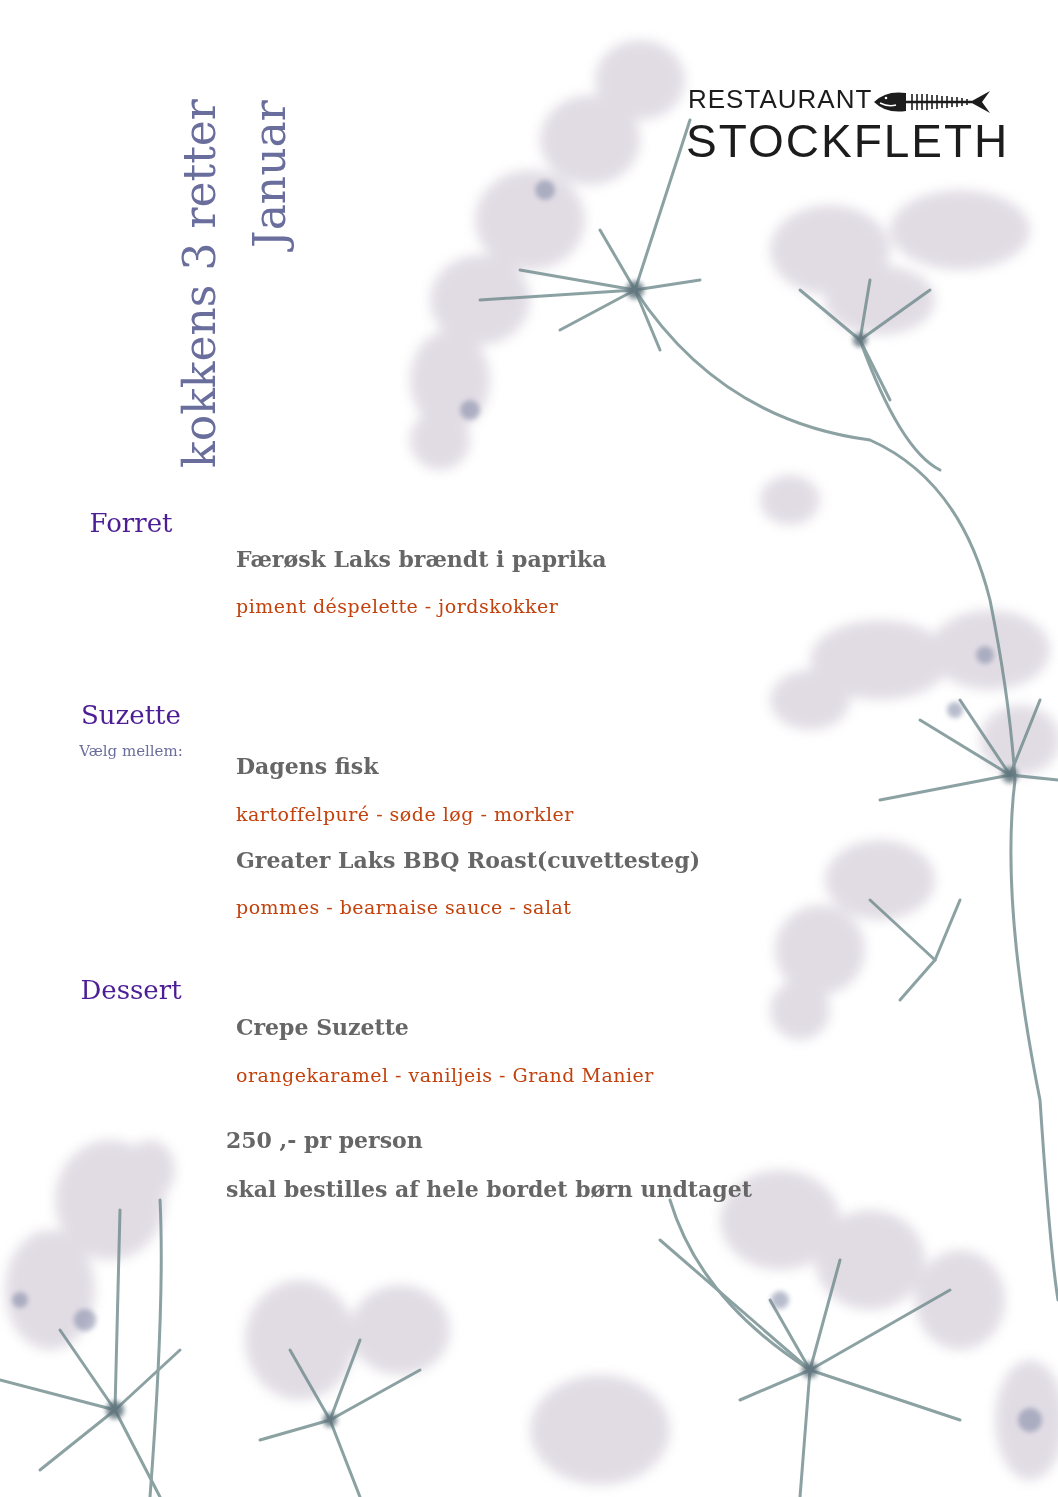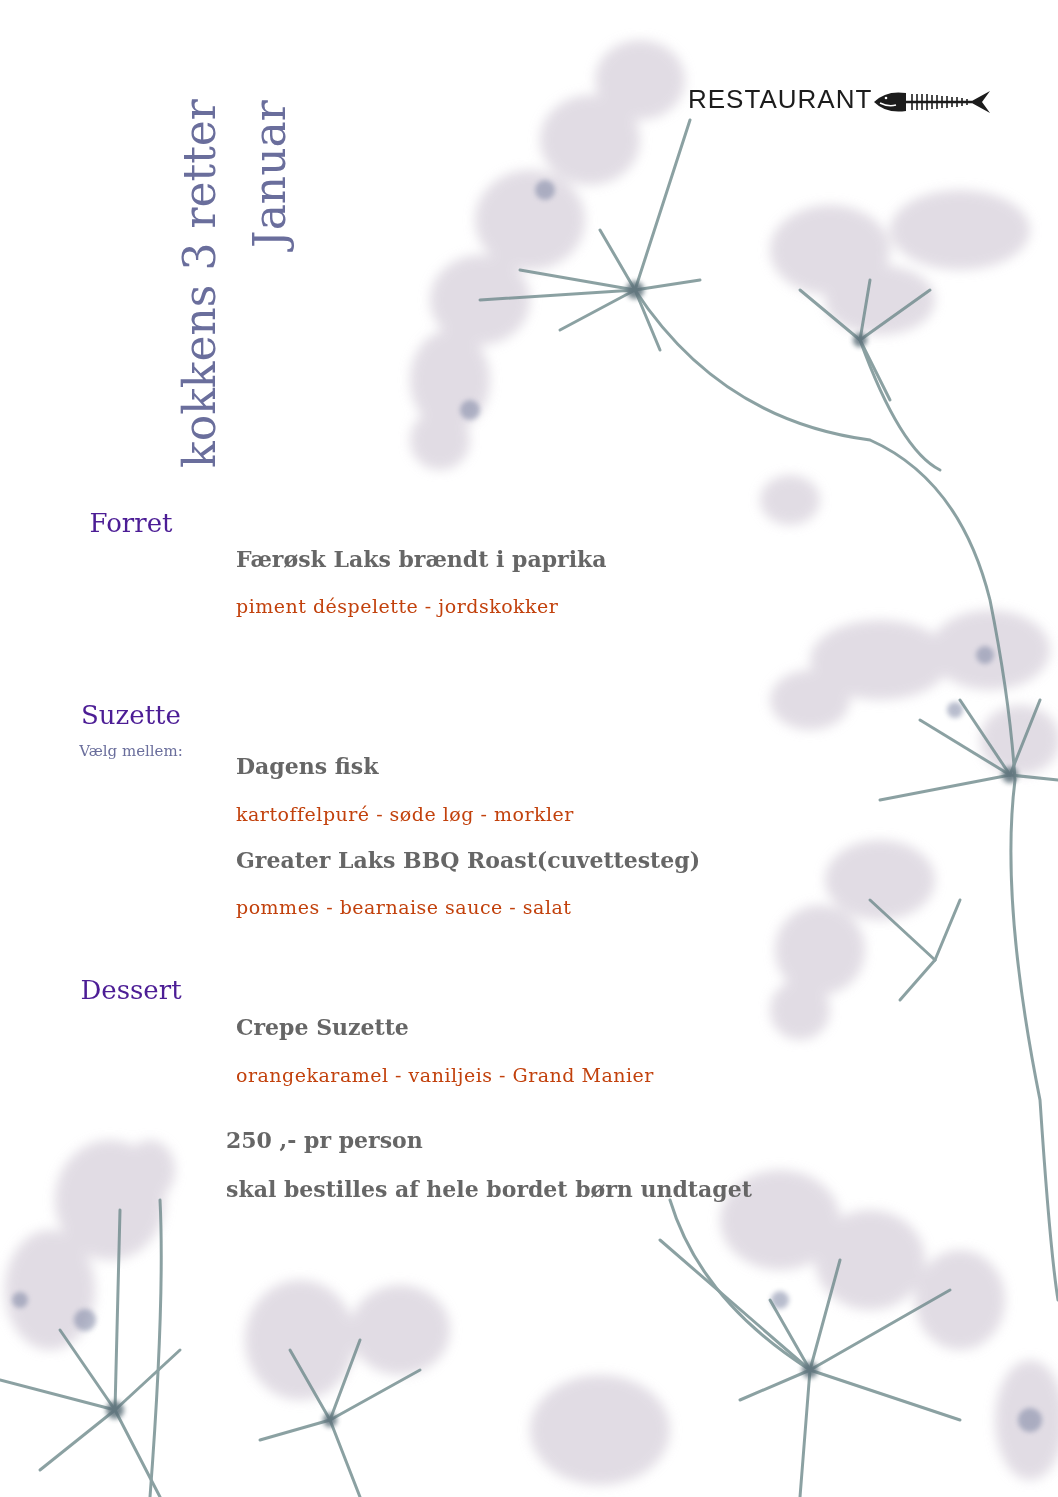--- a/index.html
+++ b/index.html
@@ -151,20 +151,21 @@
         <line x1="65" y1="7" x2="65" y2="21"></line>
       <line x1="70" y1="8" x2="70" y2="20"></line>
         <line x1="75" y1="8" x2="75" y2="20"></line>
       <line x1="80" y1="9" x2="80" y2="19"></line>
         <line x1="85" y1="9" x2="85" y2="19"></line>
       <line x1="90" y1="10" x2="90" y2="18"></line>
         <line x1="95" y1="11" x2="95" y2="17"></line>
     </g>
     <path d="M98,14 L118,3 L110,14 L118,25 Z" fill="#1c1c1c"></path>
   </svg>
+  <span class="logo-main">STOCKFLETH</span>
 </div>
 
 <div class="vtitle vt1">kokkens 3 retter</div>
 <div class="vtitle vt2">Januar</div>
 
 <div class="section" style="left:36px; top:508px;">Forret</div>
 <div class="dish" style="top:546px;">Færøsk Laks brændt i paprika</div>
 <div class="desc" style="top:595px;">piment déspelette - jordskokker</div>
 
 <div class="section" style="left:36px; top:700px;">Suzette</div>

